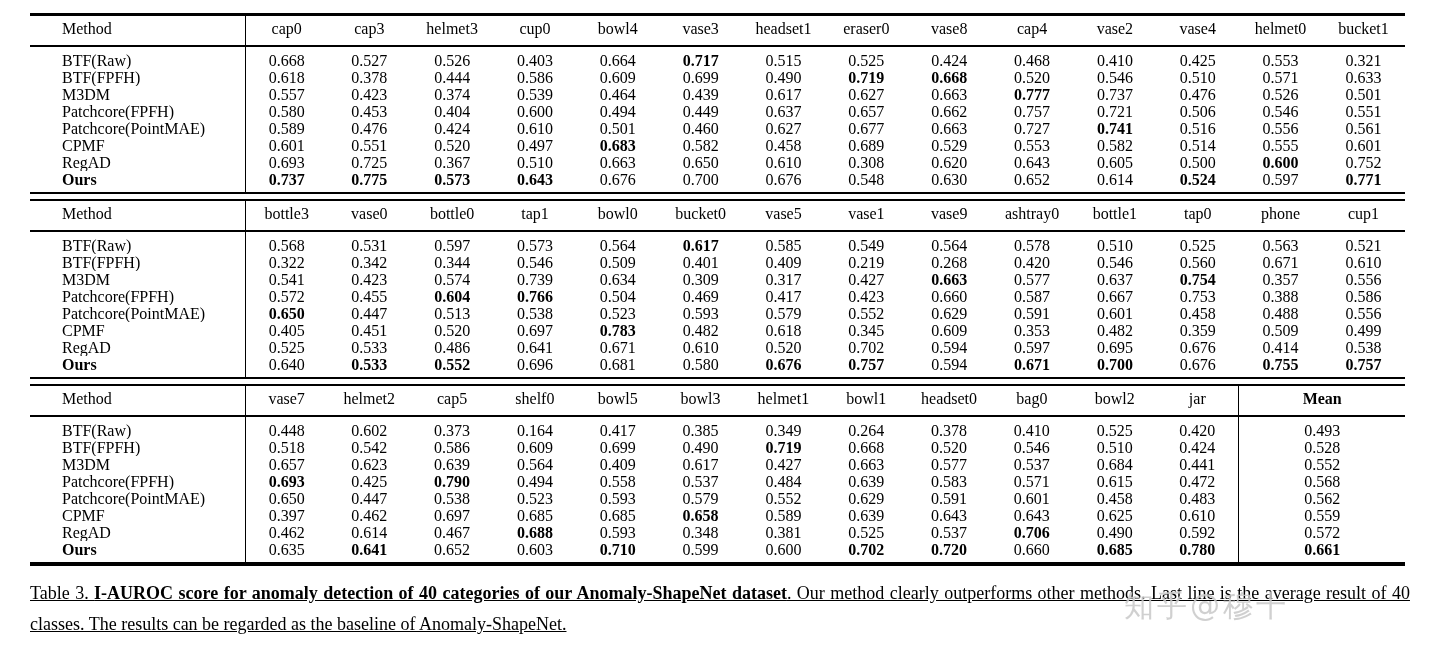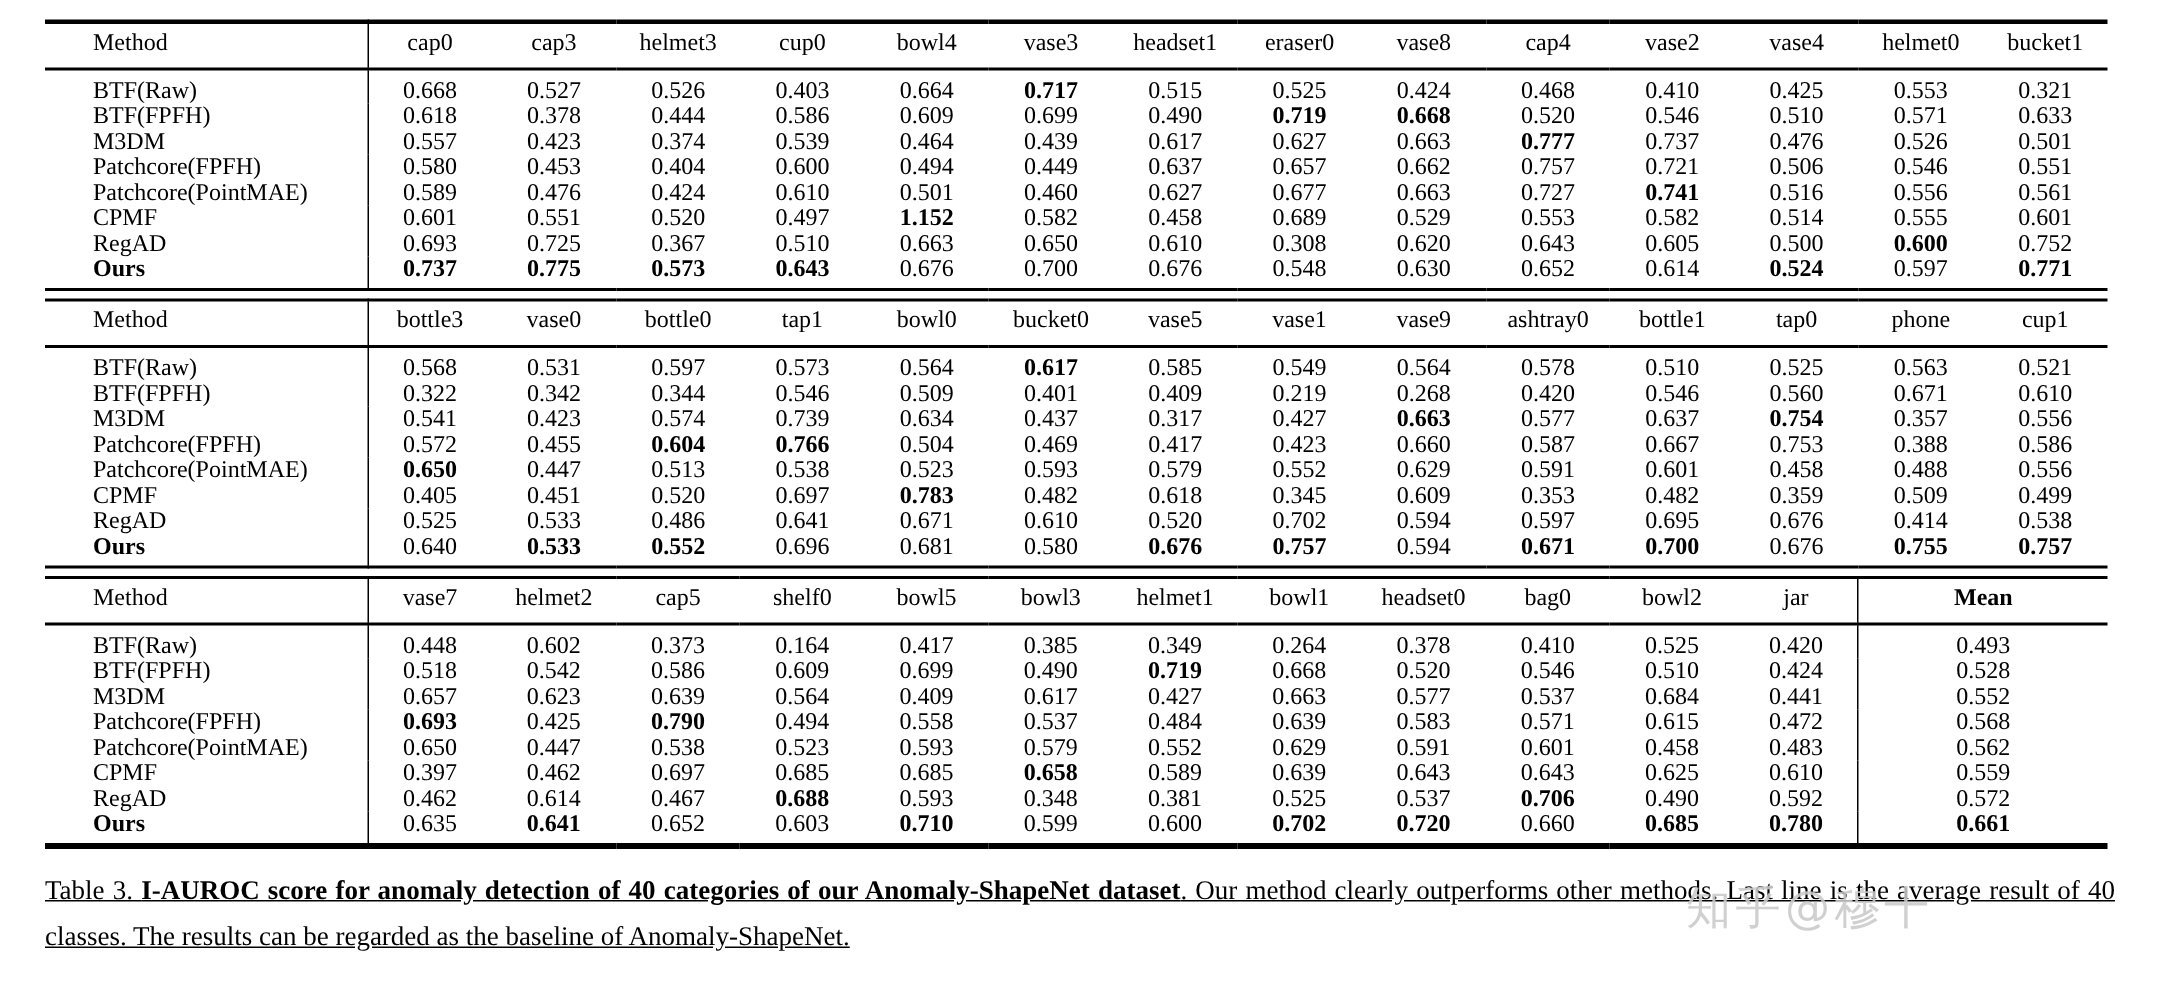--- a/index.html
+++ b/index.html
@@ -184,21 +184,21 @@
           <td>0.516</td>
           <td>0.556</td>
           <td>0.561</td>
         </tr>
         <tr>
           <td class="method">CPMF</td>
           <td class="vline">0.601</td>
           <td>0.551</td>
           <td>0.520</td>
           <td>0.497</td>
-          <td class="b">1.152</td>
+          <td class="b">0.683</td>
           <td>0.582</td>
           <td>0.458</td>
           <td>0.689</td>
           <td>0.529</td>
           <td>0.553</td>
           <td>0.582</td>
           <td>0.514</td>
           <td>0.555</td>
           <td>0.601</td>
         </tr>
@@ -310,21 +310,21 @@
           <td>0.671</td>
           <td>0.610</td>
         </tr>
         <tr>
           <td class="method">M3DM</td>
           <td class="vline">0.541</td>
           <td>0.423</td>
           <td>0.574</td>
           <td>0.739</td>
           <td>0.634</td>
-          <td>0.437</td>
+          <td>0.309</td>
           <td>0.317</td>
           <td>0.427</td>
           <td class="b">0.663</td>
           <td>0.577</td>
           <td>0.637</td>
           <td class="b">0.754</td>
           <td>0.357</td>
           <td>0.556</td>
         </tr>
         <tr>

